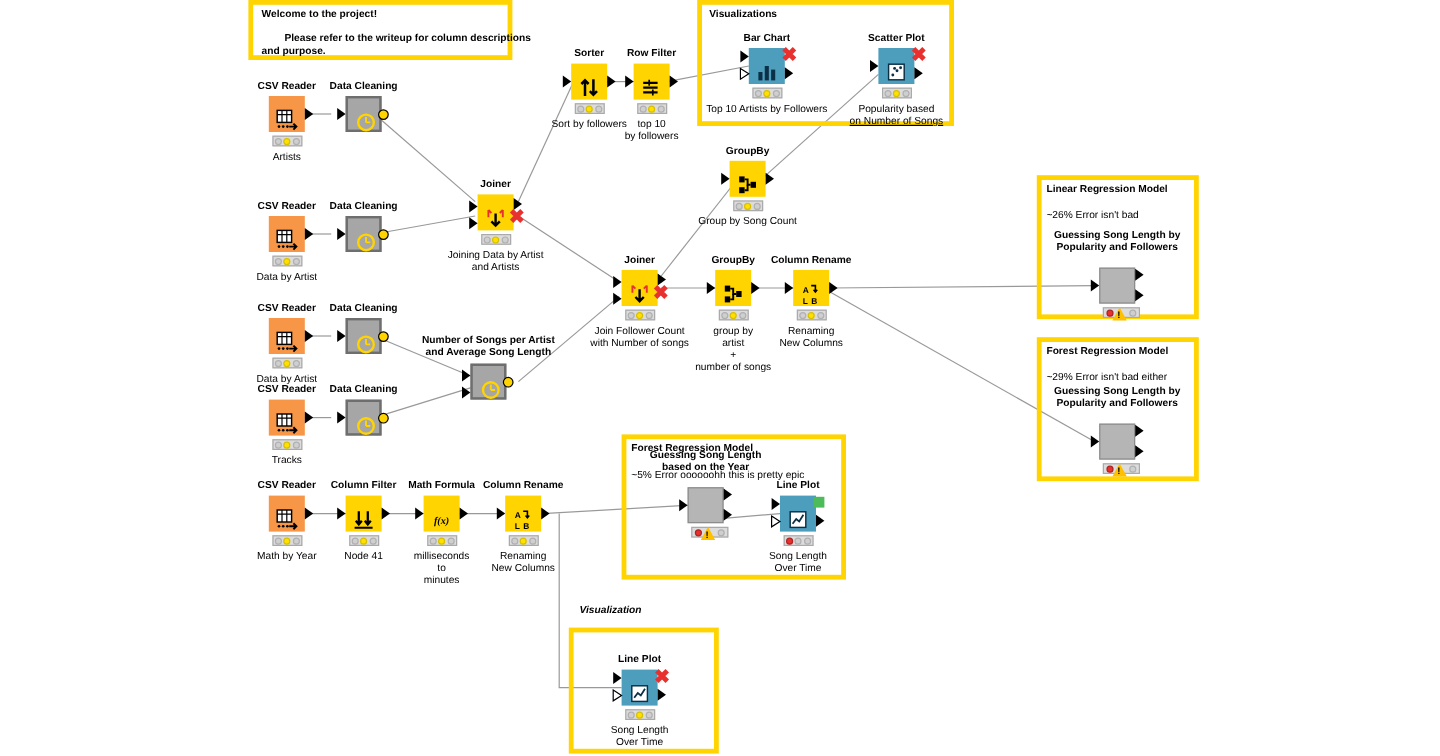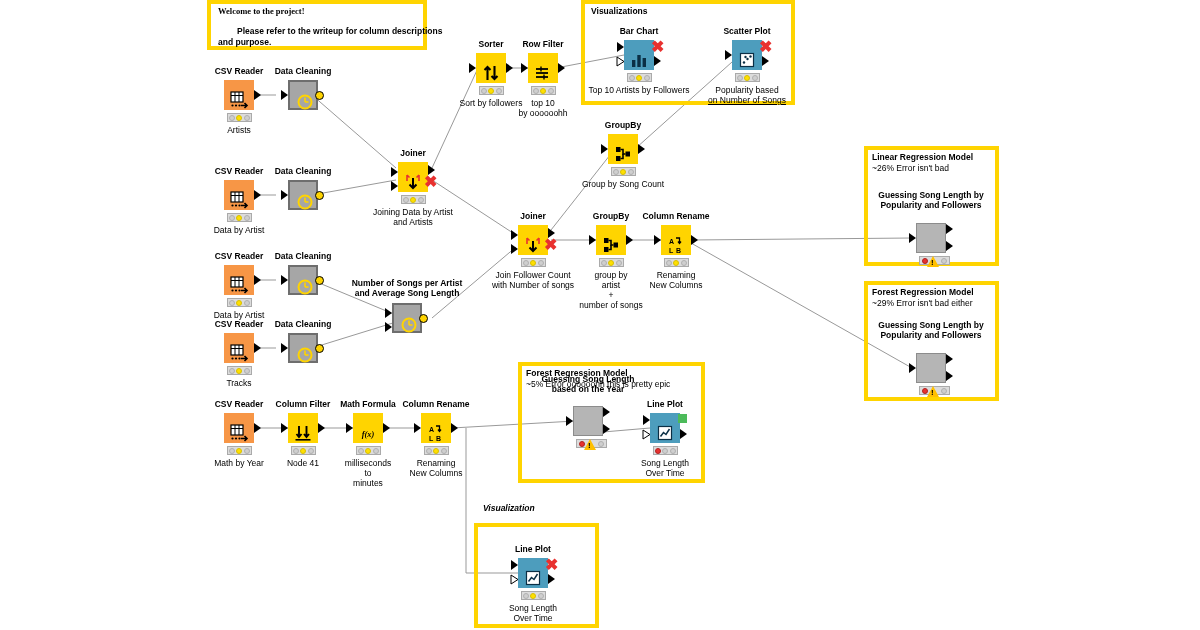--- a/index.html
+++ b/index.html
@@ -3,21 +3,21 @@
 <meta charset="utf-8">
 <style>
   html,body{margin:0;padding:0;background:#ffffff;}
   body{width:1200px;height:630px;position:relative;overflow:hidden;
        font-family:"Liberation Sans",sans-serif;color:#000;}
   #canvas{position:absolute;left:0;top:0;width:1200px;height:630px;}
 
   
   .group{position:absolute;border:4px solid #FFD400;background:transparent;box-sizing:border-box;}
   .group-title{position:absolute;font-size:8.5px;font-weight:bold;line-height:11px;color:#000;white-space:nowrap;}
-  .group-sub{position:absolute;font-size:8.5px;line-height:11px;color:#000;white-space:nowrap;}
+  .group-sub{position:absolute;font-size:8.5px;line-height:11px;color:#000;white-space:nowrap;margin-top:11px;}
 
   
   .note{position:absolute;border:4px solid #FFD400;background:#fff;box-sizing:border-box;}
   .note-text{position:absolute;font-size:8.5px;font-weight:bold;line-height:12px;color:#000;}
 
   
   .node{position:absolute;width:0;height:0;}
   .nbody{position:absolute;left:0;top:0;width:30px;height:30px;box-sizing:border-box;}
   .nbody.orange{background:#F79646;}
   .nbody.yellow{background:#FFD400;}
@@ -115,21 +115,21 @@
       <path d="M 452 428 L 575 421"></path>
 
       <path d="M 466 428 L 466 573 L 518 573"></path>
 
       <path d="M 603 432 L 650 428"></path>
     </g>
   </svg>
 
   <div class="note" style="left:207px;top:0px;width:220px;height:50px;">
   </div>
-  <div class="note-text" style="left:218px;top:5px;font-family:Liberation Serif, serif;">Welcome to the project!</div>
+  <div class="note-text" style="left:218px;top:5px;">Welcome to the project!</div>
   <div class="note-text" style="left:218px;top:25px;padding-left:19px;">Please refer to the writeup for column descriptions</div>
   <div class="note-text" style="left:218px;top:36px;">and purpose.</div>
 
   <div class="group" style="left:581px;top:0px;width:214px;height:105px;"></div>
   <div class="group-title" style="left:591px;top:6px;">Visualizations</div>
 
   <div class="group" style="left:864px;top:146px;width:135px;height:120px;"></div>
   <div class="group-title" style="left:872px;top:152px;">Linear Regression Model</div>
   <div class="group-sub" style="left:872px;top:163px;">~26% Error isn't bad</div>
 
@@ -379,21 +379,21 @@
       </div>
     </div>
     <div class="pin" style="top:10px;"></div>
     <div class="pout" style="top:10px;"></div>
     <div class="status">
       <i></i>
       <i class="on-y"></i>
       <i></i>
     </div>
     <div class="nname" style="top:45px;">top 10</div>
-    <div class="nname" style="top:55px;">by oooooohh</div>
+    <div class="nname" style="top:55px;">by followers</div>
   </div>
 
   <div class="node" style="left:624px;top:40px;">
     <div class="nlabel">Bar Chart</div>
     <div class="nbody teal">
       <div class="ico">
         <svg width="20" height="20" viewBox="0 0 20 20">
           <rect x="3" y="10" width="3.4" height="7" fill="#0b2f45"></rect>
           <rect x="8.3" y="5" width="3.4" height="12" fill="#0b2f45"></rect>
           <rect x="13.6" y="8" width="3.4" height="9" fill="#0b2f45"></rect>

